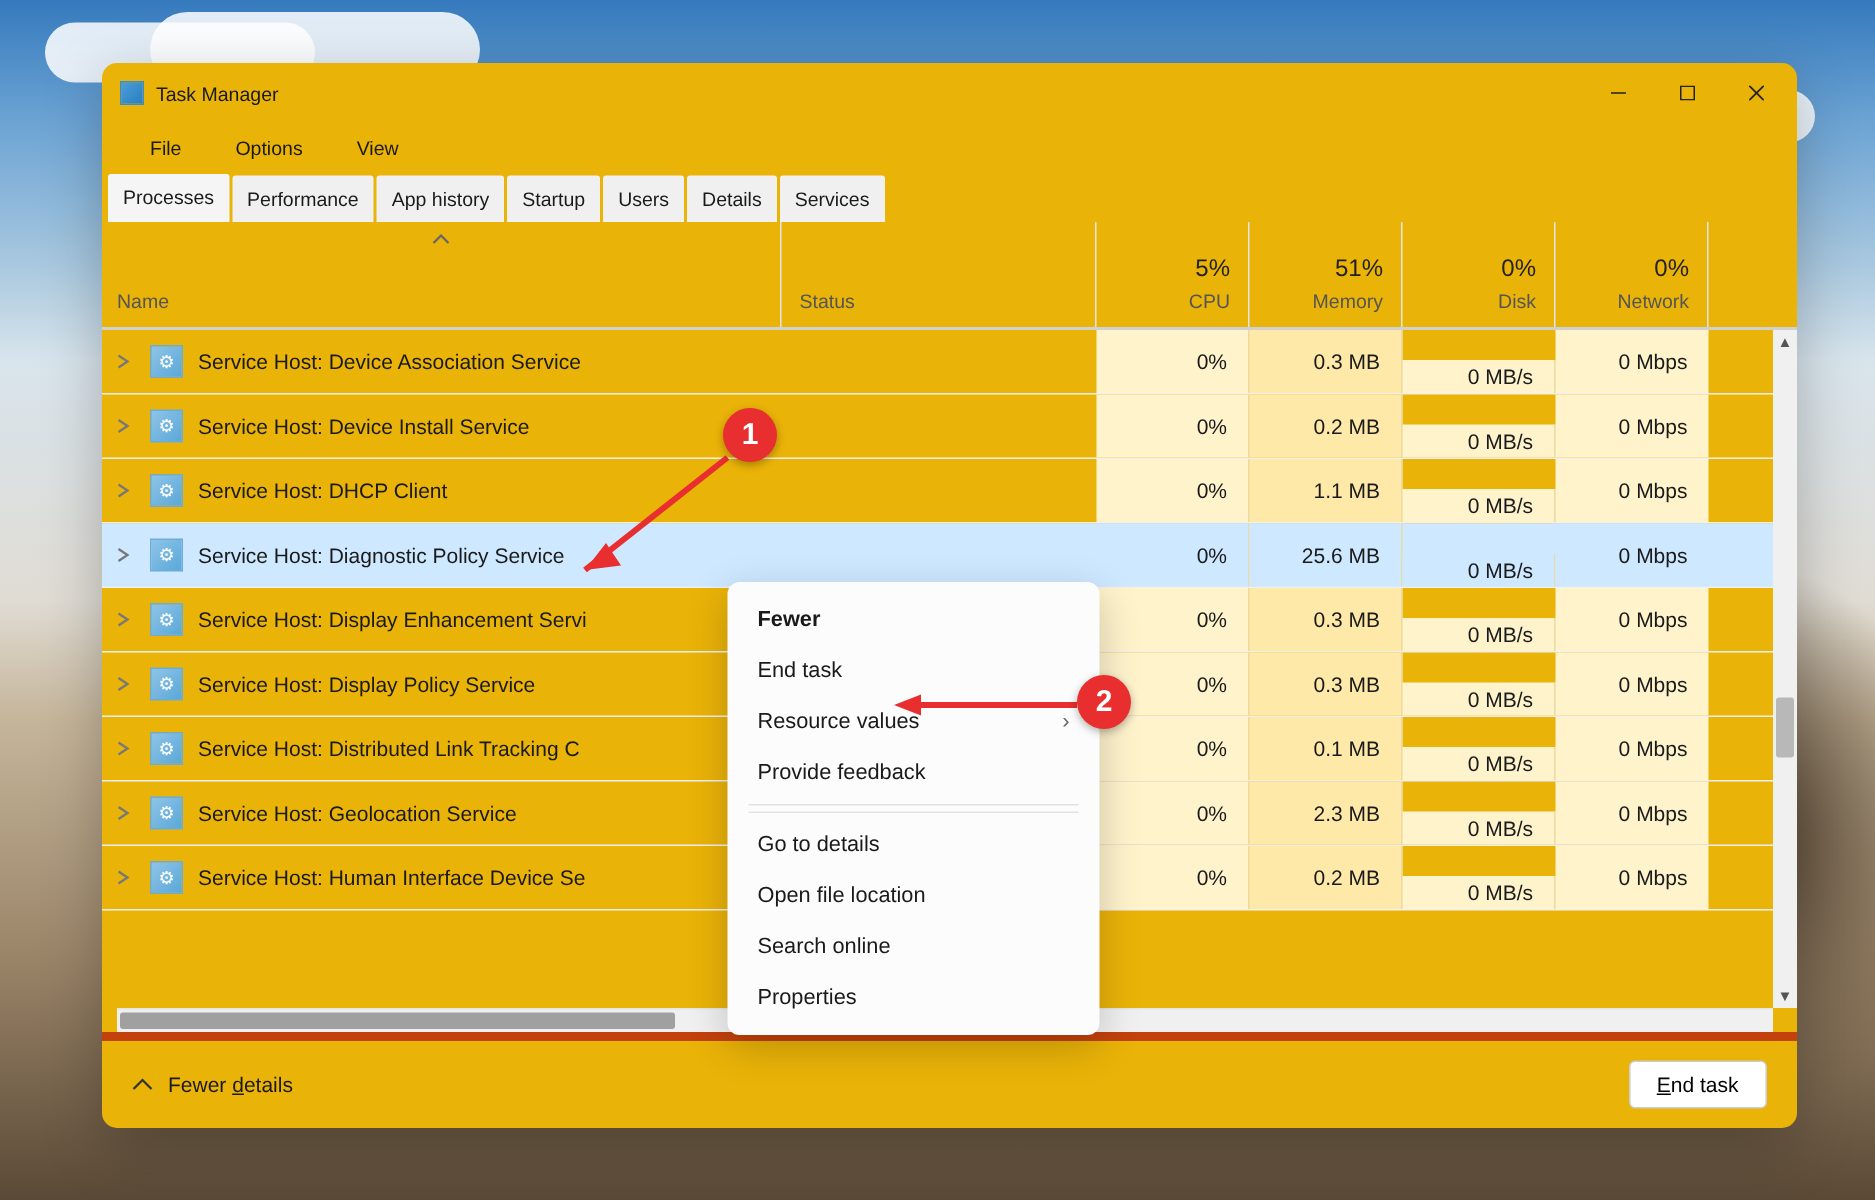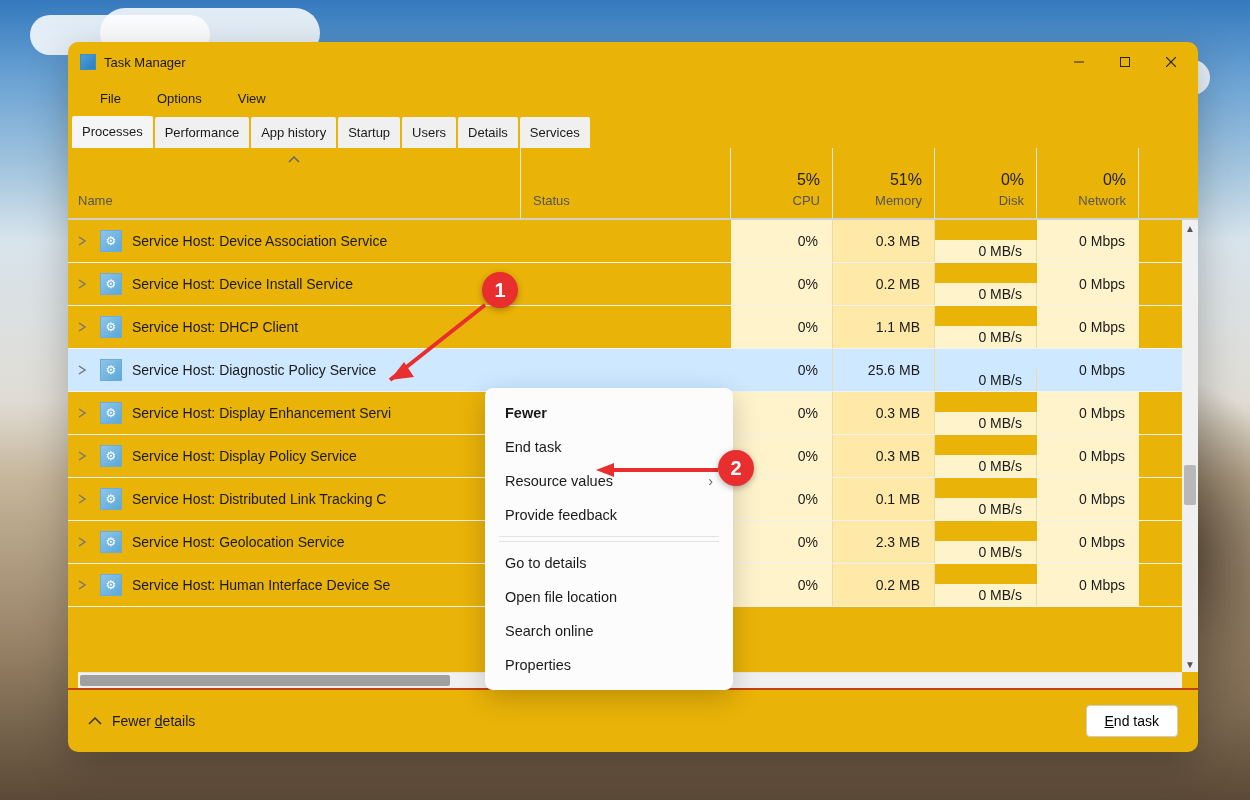--- a/index.html
+++ b/index.html
@@ -99,21 +99,21 @@
 .vthumb { position: absolute; left: 2px; right: 2px; top: 245px; height: 40px; background: #b8b8b8; border-radius: 2px; }
 .varrow { position: absolute; left: 0; right: 0; height: 16px; display:flex; align-items:center; justify-content:center; color:#555; font-size:10px;}
 
 .hscroll {
   height: 16px; margin: 0 16px 0 10px; background: #f0f0f0; position: relative;
   border-top: 1px solid #e5e5e5;
 }
 .hthumb { position: absolute; top: 2px; bottom: 2px; left: 2px; width: 370px; background: #a0a0a0; border-radius: 2px; }
 
 .footer {
-  height: 64px; border-top: 2px solid #c2410c; display: flex; align-items: center; padding: 0 20px;
+  height: 64px; border-top: 6px solid #c2410c; display: flex; align-items: center; padding: 0 20px;
 }
 .fewer { display: flex; align-items: center; gap: 10px; font-size: 14px; }
 .endtask-btn {
   margin-left: auto; padding: 7px 18px; border: 1px solid #ccc; border-radius: 4px; background: #fff; font-size: 14px;
 }
 
 .context-menu {
   position: absolute; left: 485px; top: 388px;
   width: 248px; background: #fcfcfc; border-radius: 8px;
   box-shadow: 0 8px 28px rgba(0,0,0,0.2);

